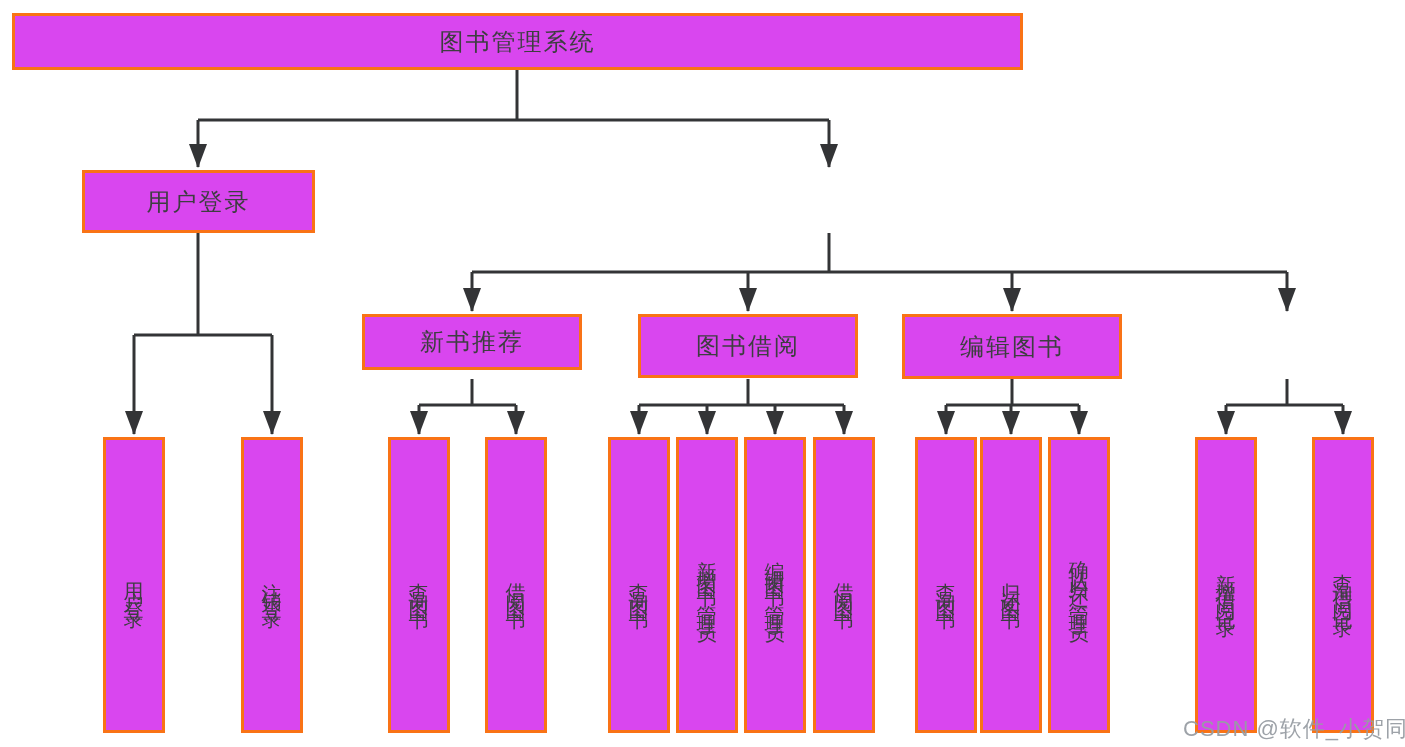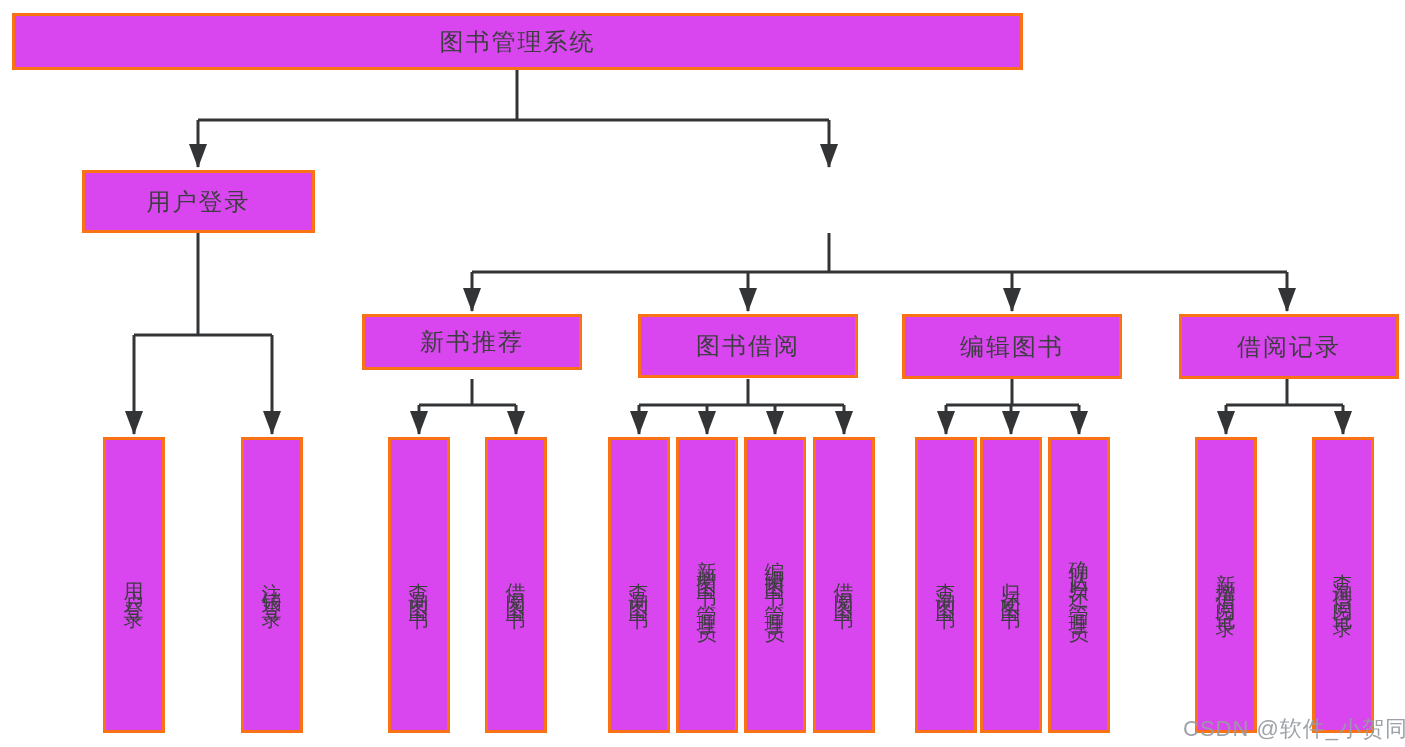--- a/index.html
+++ b/index.html
@@ -114,23 +114,20 @@
 
   <div class="box hbox" style="left:362px; top:314px; width:220px; height:56px">
     <span class="lbl">新书推荐</span>
   </div>
   <div class="box hbox" style="left:638px; top:314px; width:220px; height:64px">
     <span class="lbl">图书借阅</span>
   </div>
   <div class="box hbox" style="left:902px; top:314px; width:220px; height:65px">
     <span class="lbl">编辑图书</span>
   </div>
-  <div class="box hbox" style="left:1179px; top:314px; width:220px; height:65px">
-    <span class="lbl">借阅记录</span>
-  </div>
 
   <div class="box leaf" style="left:103px; top:437px; width:62px; height:296px">
     <span class="lbl">用户登录</span>
   </div>
   <div class="box leaf" style="left:241px; top:437px; width:62px; height:296px">
     <span class="lbl">注销登录</span>
   </div>
 
   <div class="box leaf" style="left:388px; top:437px; width:62px; height:296px">
     <span class="lbl">查询图书</span>

